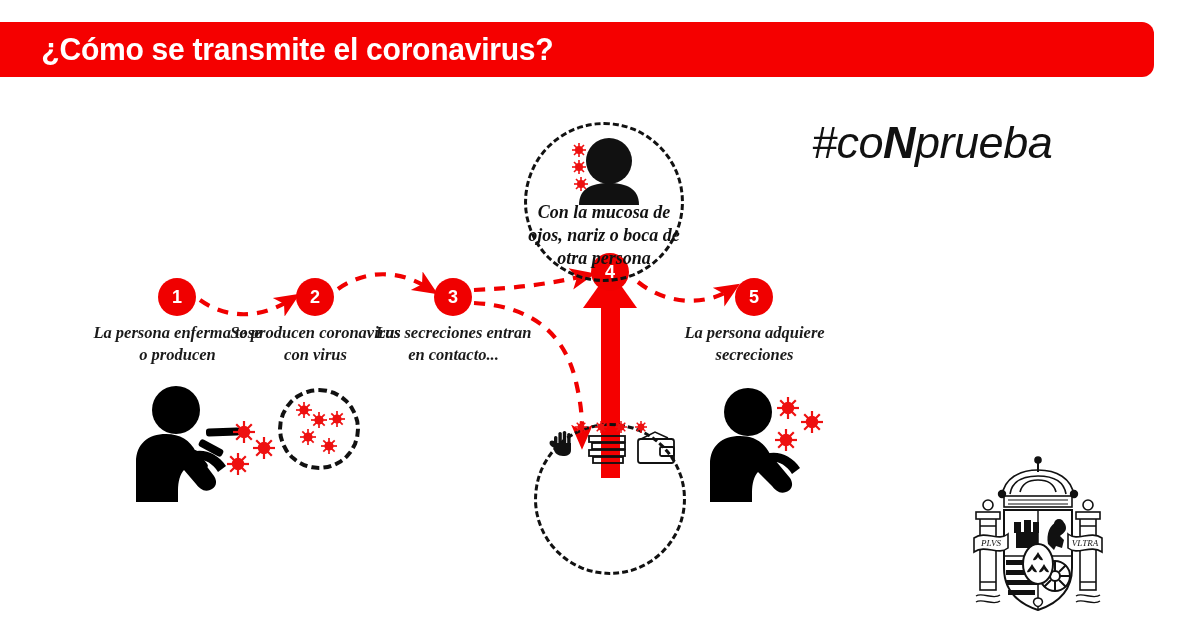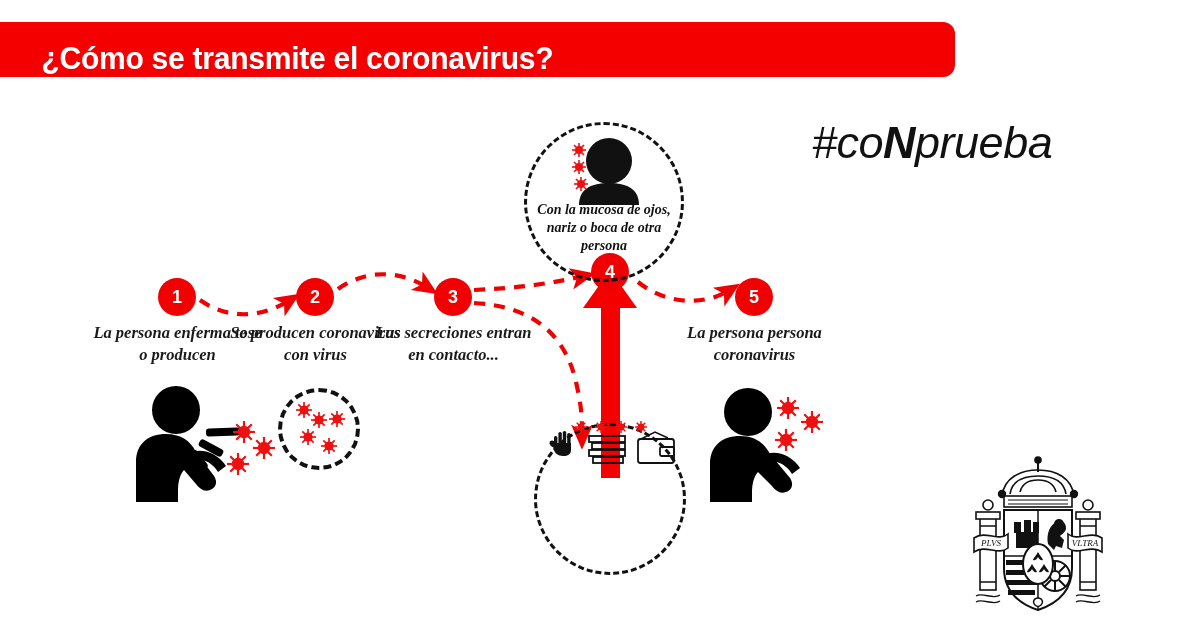--- a/index.html
+++ b/index.html
@@ -13,26 +13,26 @@
     position: relative;
     overflow: hidden;
     font-family: "Liberation Sans", sans-serif;
   }
 
   
   .title-banner {
     position: absolute;
     left: 0;
     top: 22px;
-    width: 955px;
+    width: 1154px;
     height: 55px;
     background: #f50000;
     border-radius: 0 12px 12px 0;
     display: flex;
-    align-items: flex-end;
+    align-items: center;
   }
   .title-text {
     color: #ffffff;
     font-family: "Liberation Sans Narrow", "Liberation Sans", sans-serif;
     font-size: 32px;
     font-weight: bold;
     letter-spacing: -0.3px;
     padding-left: 44px;
     transform: scaleX(0.94);
     transform-origin: left center;
@@ -113,21 +113,21 @@
   #bubble-fomite { left: 534px; top: 423px; width: 152px; height: 152px; }
   #bubble-virus  { left: 278px; top: 388px; width: 82px;  height: 82px; border-width: 4px; }
 
   .bubble-caption {
     position: absolute;
     width: 100%;
     text-align: center;
     font-family: "Liberation Serif", "Liberation Sans", sans-serif;
     font-style: italic;
     font-weight: bold;
-    font-size: 14px;
+    font-size: 18px;
     line-height: 1.28;
     color: #111111;
   }
   #bubble-mucosa .bubble-caption { top: 76px; }
   #bubble-fomite .bubble-caption { top: 36px; }
 
   
   .person-icon { position: absolute; }
   #person-sick    { left: 130px; top: 378px; }
   #person-healthy { left: 700px; top: 378px; }
@@ -173,21 +173,21 @@
 
 <div class="step-node" id="node-1">1</div>
 <div class="step-node" id="node-2">2</div>
 <div class="step-node" id="node-3">3</div>
 <div class="step-node" id="node-4">4</div>
 <div class="step-node" id="node-5">5</div>
 
 <div class="step-caption" id="caption-1">La persona enferma tose o producen</div>
 <div class="step-caption" id="caption-2">Se producen coronavirus con virus</div>
 <div class="step-caption" id="caption-3">Las secreciones entran en contacto...</div>
-<div class="step-caption" id="caption-5">La persona persona coronavirus</div>
+<div class="step-caption" id="caption-5">La persona adquiere secreciones</div>
 
 <div class="bubble" id="bubble-mucosa">
   <svg width="154" height="80" viewBox="0 0 154 80" style="position:absolute;left:0;top:8px;">
     <circle cx="82" cy="28" r="23" fill="#111111"></circle>
     <path d="M 52,72 C 52,56 64,50 82,50 C 100,50 112,56 112,72 Z" fill="#111111"></path>
     <g fill="#ee1111">
       <g transform="translate(52,17)">
         <circle cx="0" cy="0" r="4"></circle>
         <g stroke="#ee1111" stroke-width="1.6">
           <line x1="-7" y1="0" x2="7" y2="0"></line>

